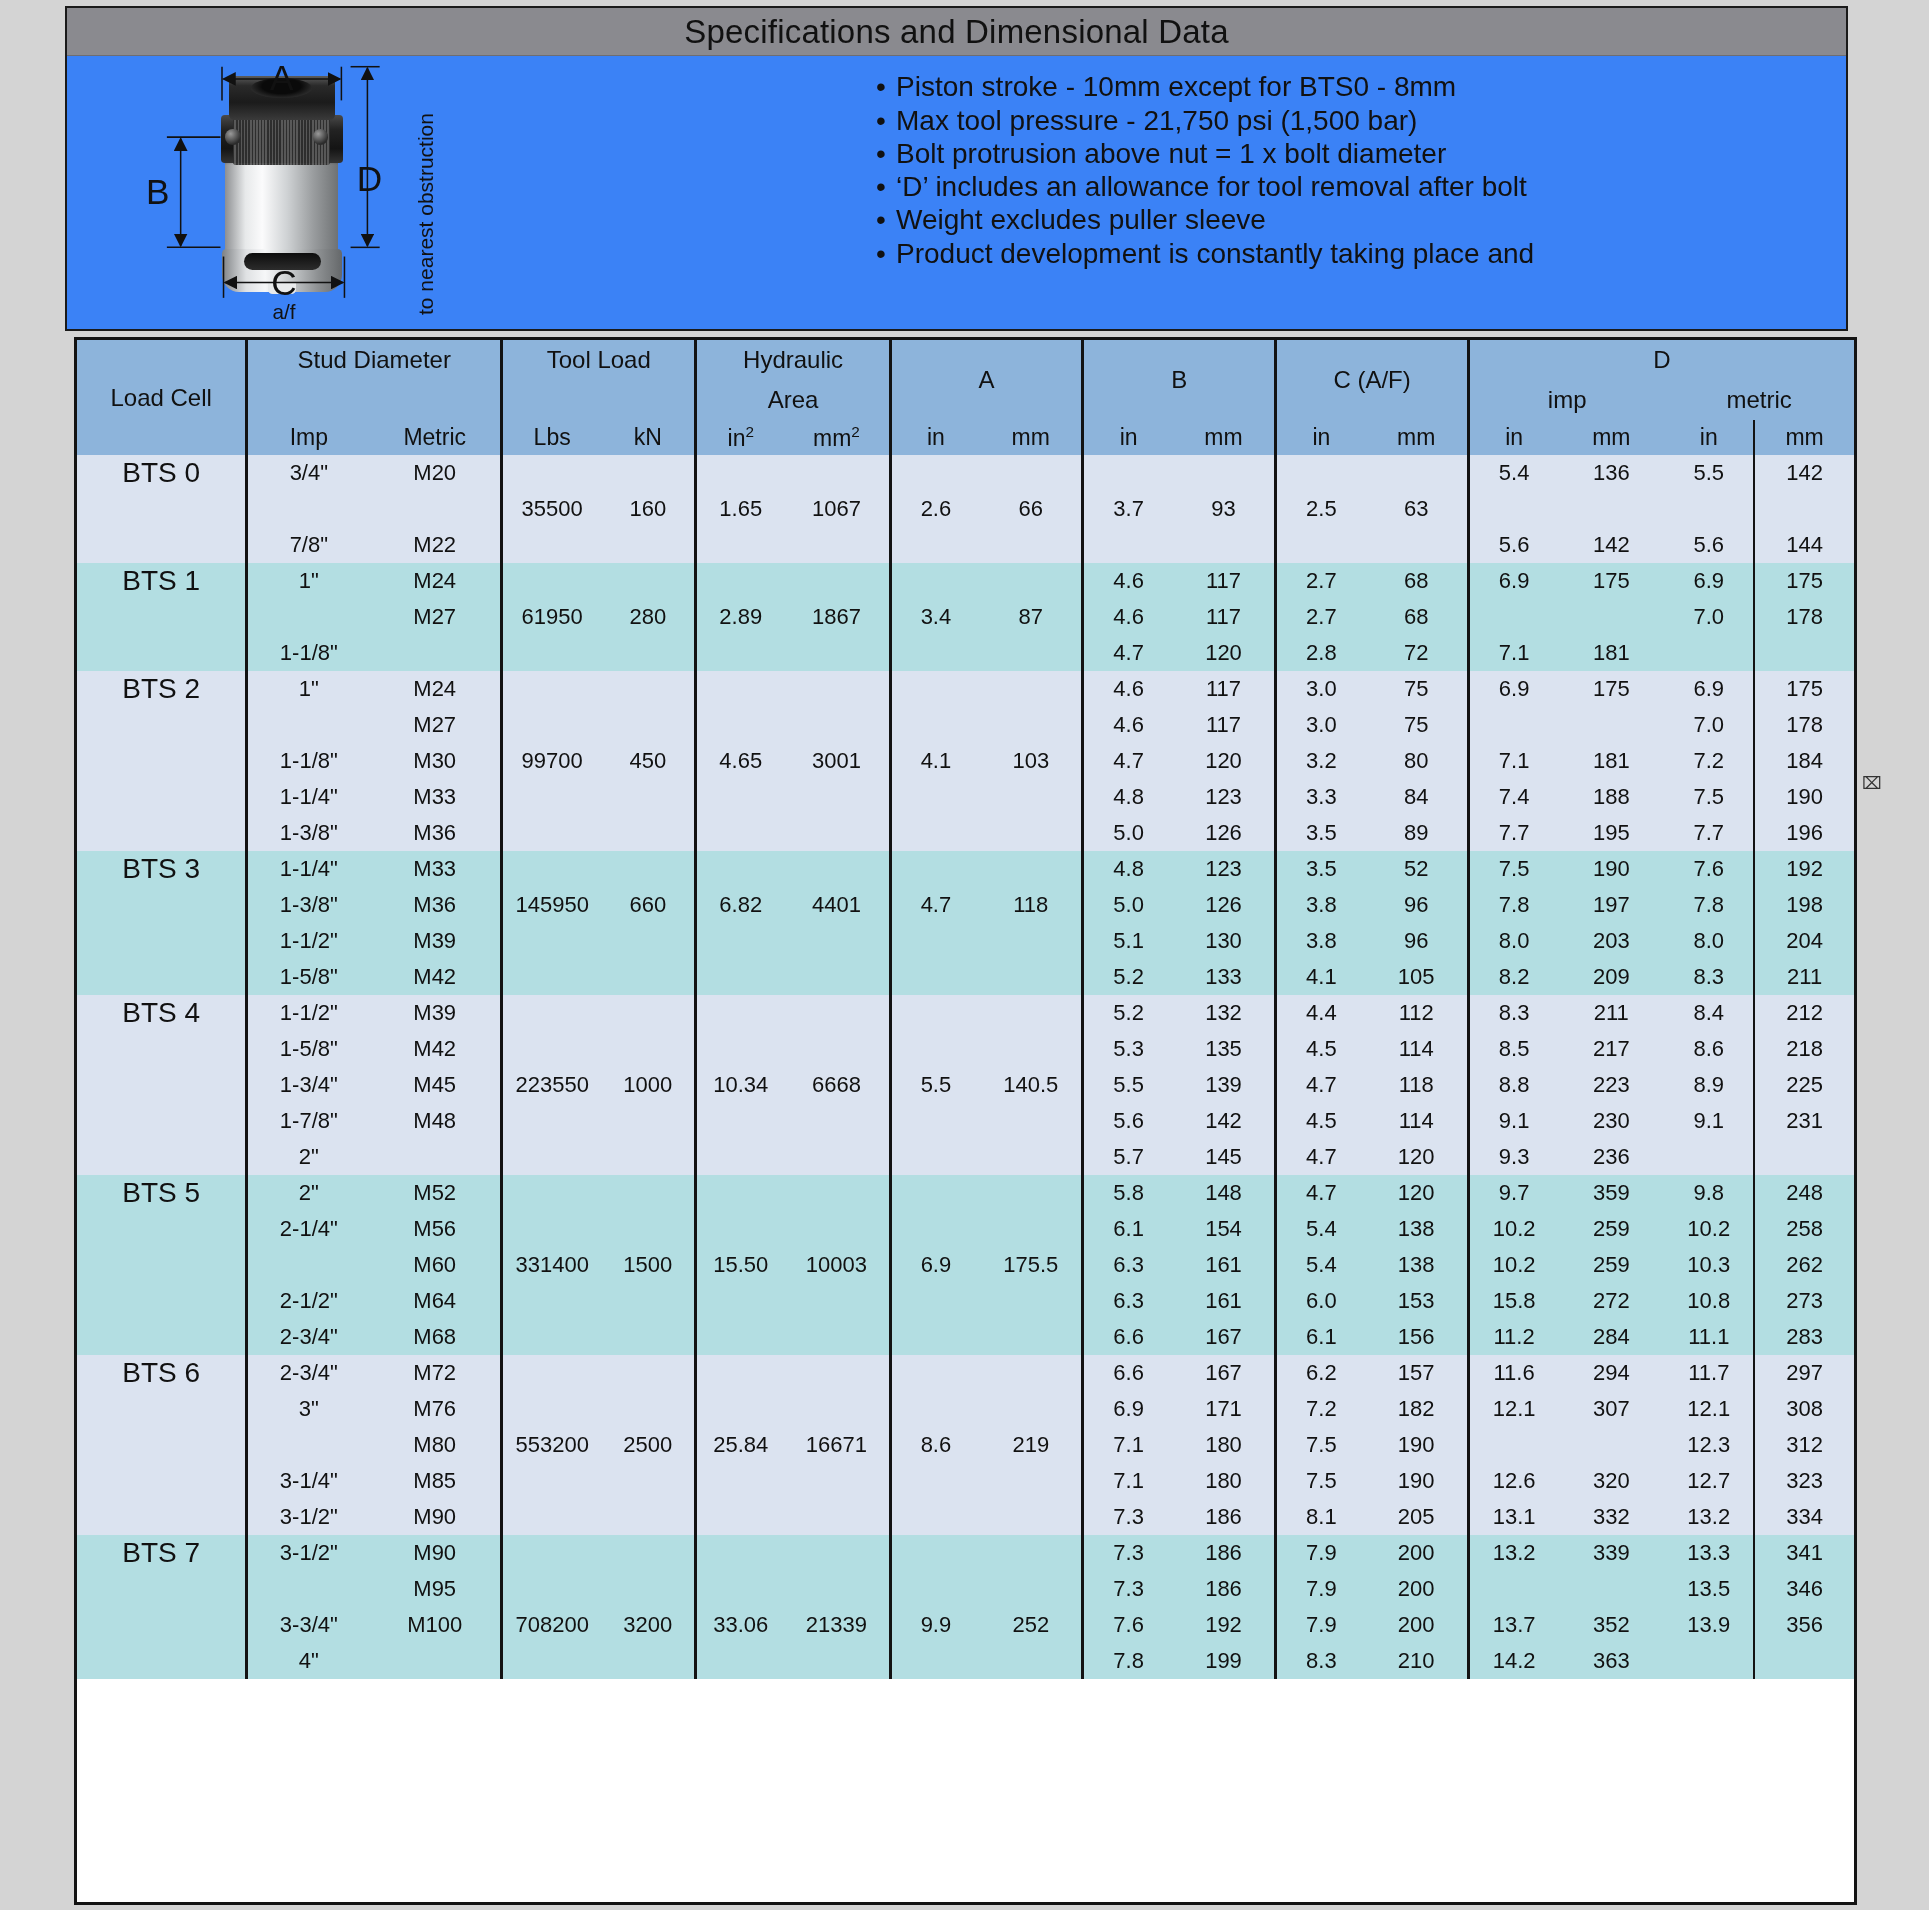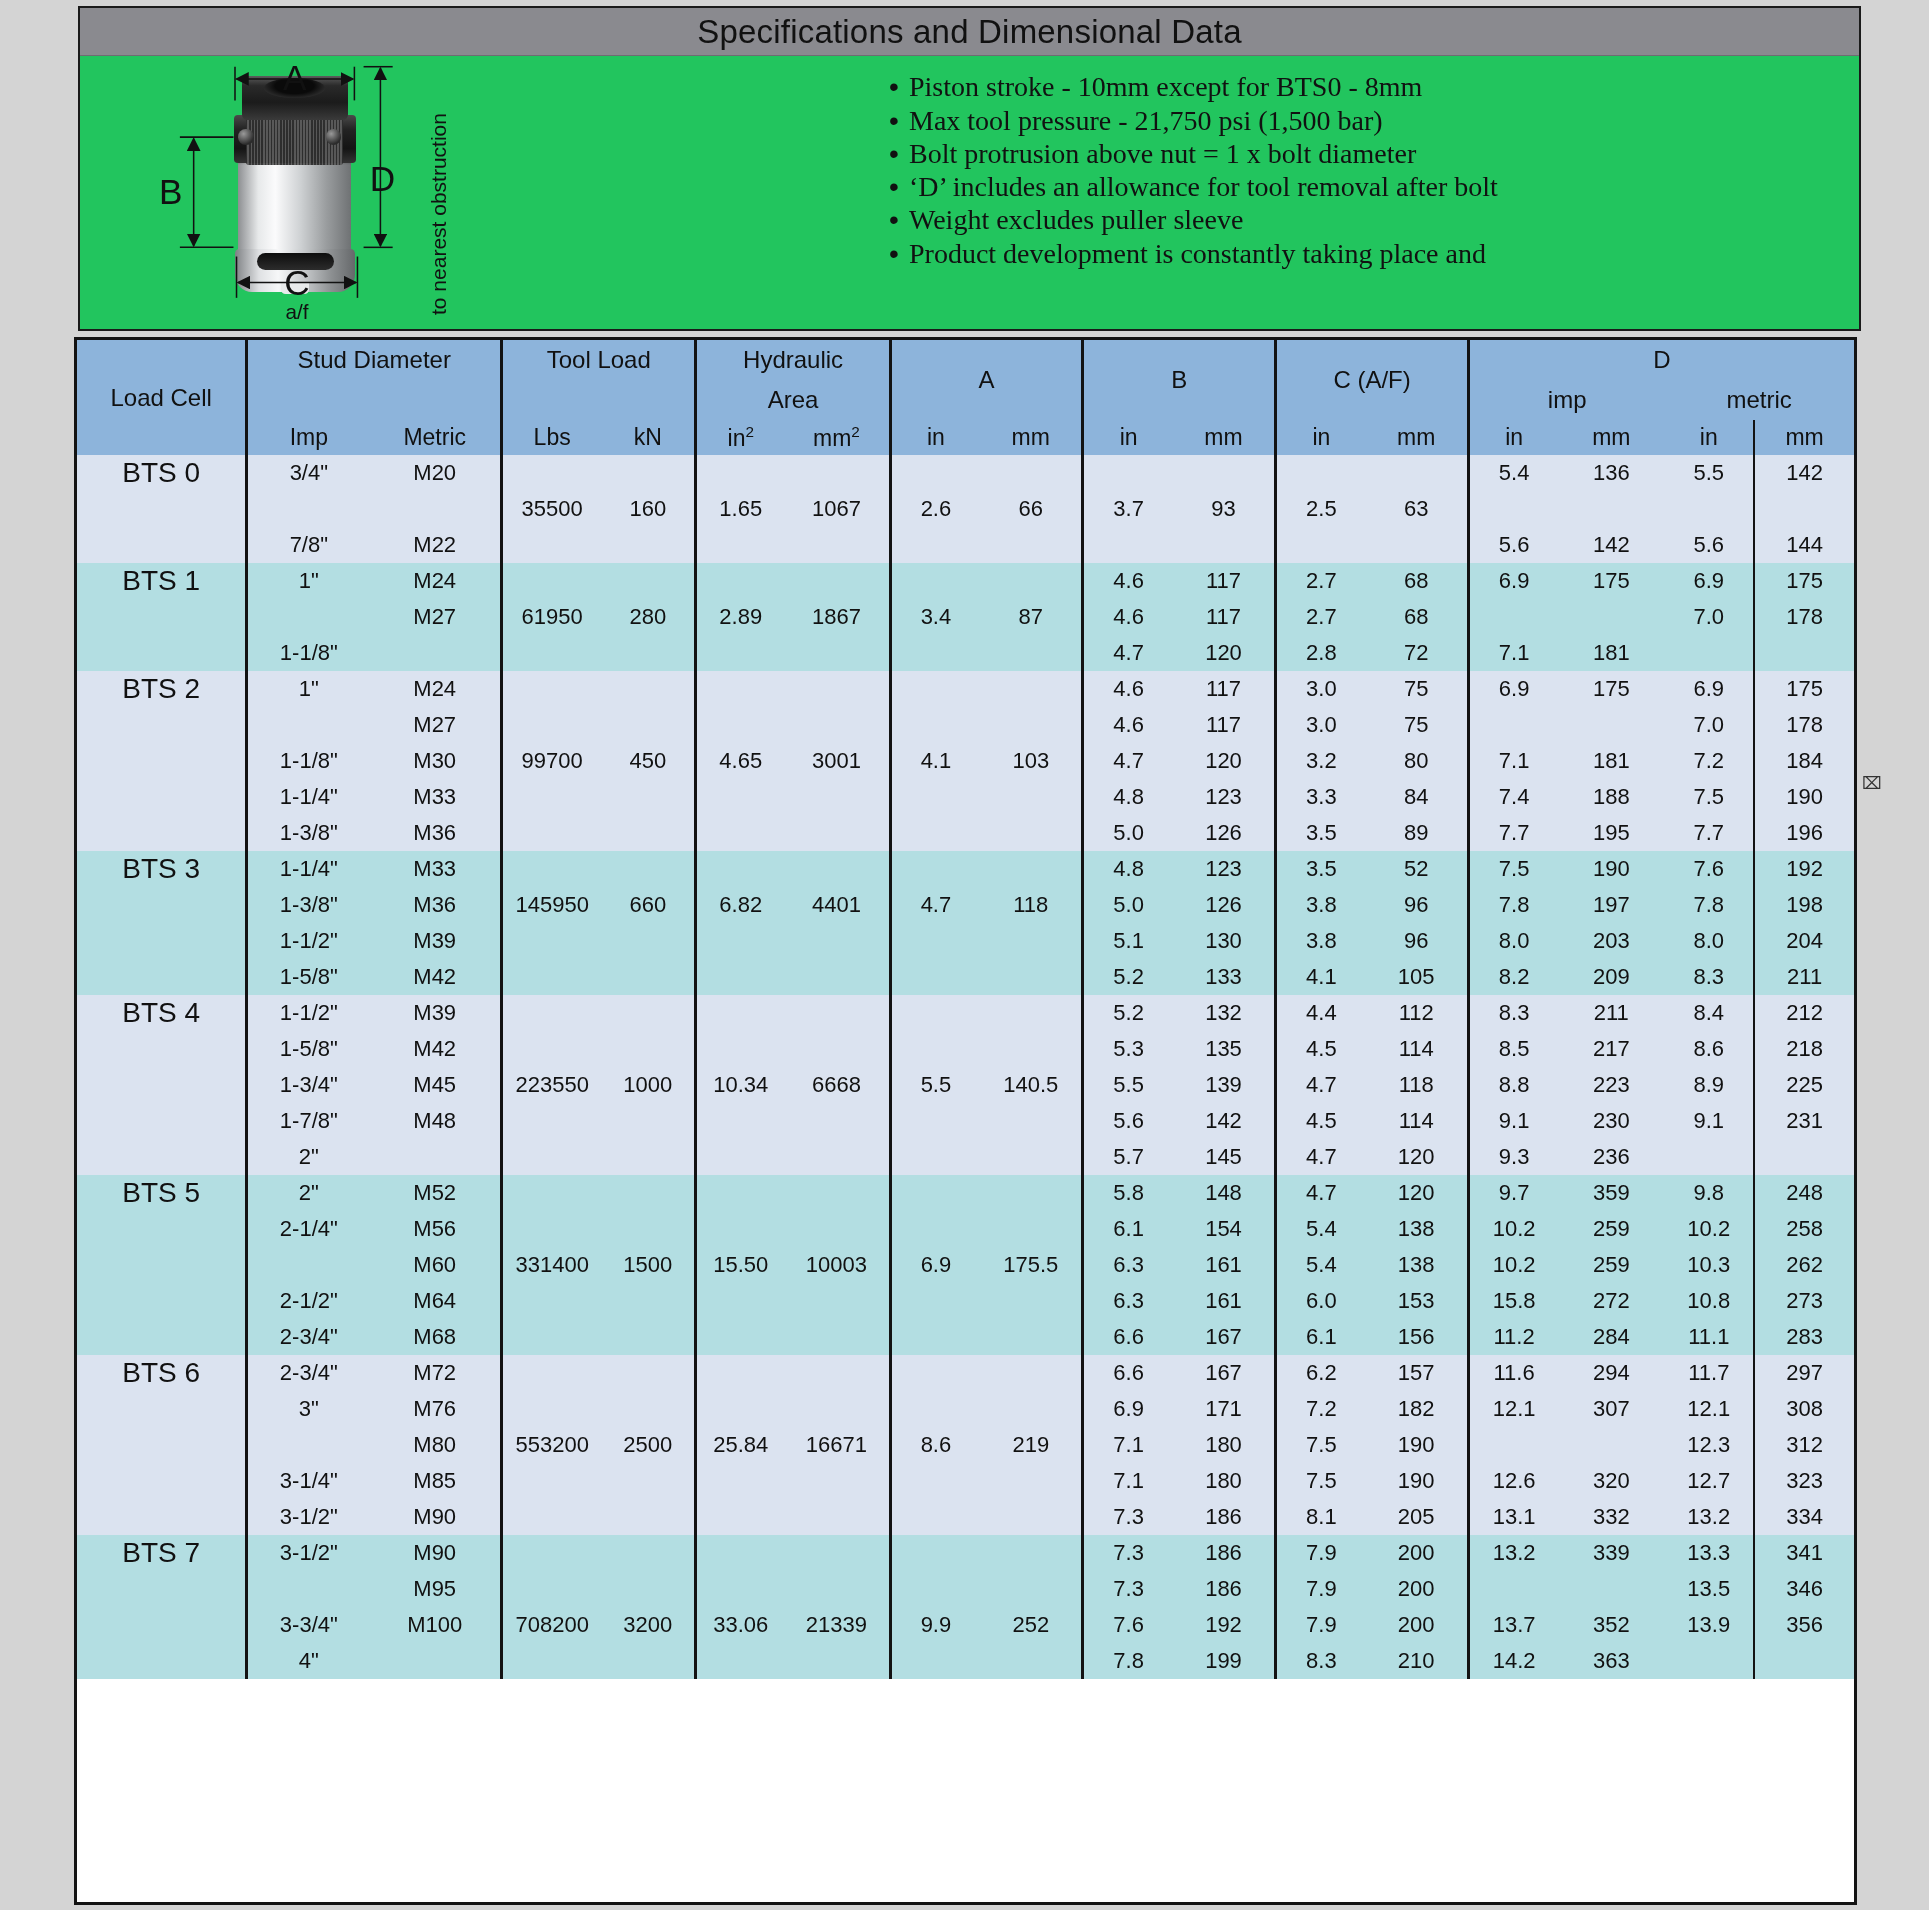--- a/index.html
+++ b/index.html
@@ -9,22 +9,22 @@
     background: #d3d3d3;
     font-family: "Liberation Sans", sans-serif;
     overflow: hidden;
   }
 
   
   #page { position: relative; width: 1929px; height: 1911px; background: #d4d4d4; }
 
   
   #top-panel {
-    position: absolute; left: 78px; top: 6.1px; width: 1783px; height: 325px;
-    border: 2.3px solid #1a1a1a; background: #22c55e;
+    position: absolute; left: 65px; top: 6.1px; width: 1783px; height: 325px;
+    border: 2.3px solid #1a1a1a; background: #3b82f6;
   }
   #title-bar {
     height: 48px; background: #8a8a8f;
     display: flex; align-items: center; justify-content: center;
     border-bottom: 0.8px solid #6d6d72;
   }
   #title-bar .title {
     font-size: 33px; color: #111; letter-spacing: 0.2px;
   }
 
@@ -85,21 +85,21 @@
     background: linear-gradient(180deg,rgba(0,0,0,.45),rgba(0,0,0,0));
   }
 
   
   #bullets {
     position: absolute; left: 809px; top: 15.3px; width: 958px;
     font-size: 28px; color: #111; line-height: 1.135;
   }
   #bullets .b { display: flex; margin-bottom: 1.5px; }
   #bullets .dot { width: 20px; flex: 0 0 20px; text-align: left; }
-  #bullets .btxt { flex: 1; font-family: Liberation Serif, serif; }
+  #bullets .btxt { flex: 1; }
   #bullets .cont { padding-left: 20px; }
 
   
   #table-outer {
     position: absolute; left: 74px; top: 337px; width: 1783px; height: 1568px;
     border: 3.1px solid #131313; background: #ffffff;
   }
   table#spec {
     border-collapse: collapse; width: 100%; table-layout: fixed;
     font-family: "Liberation Sans", sans-serif;

